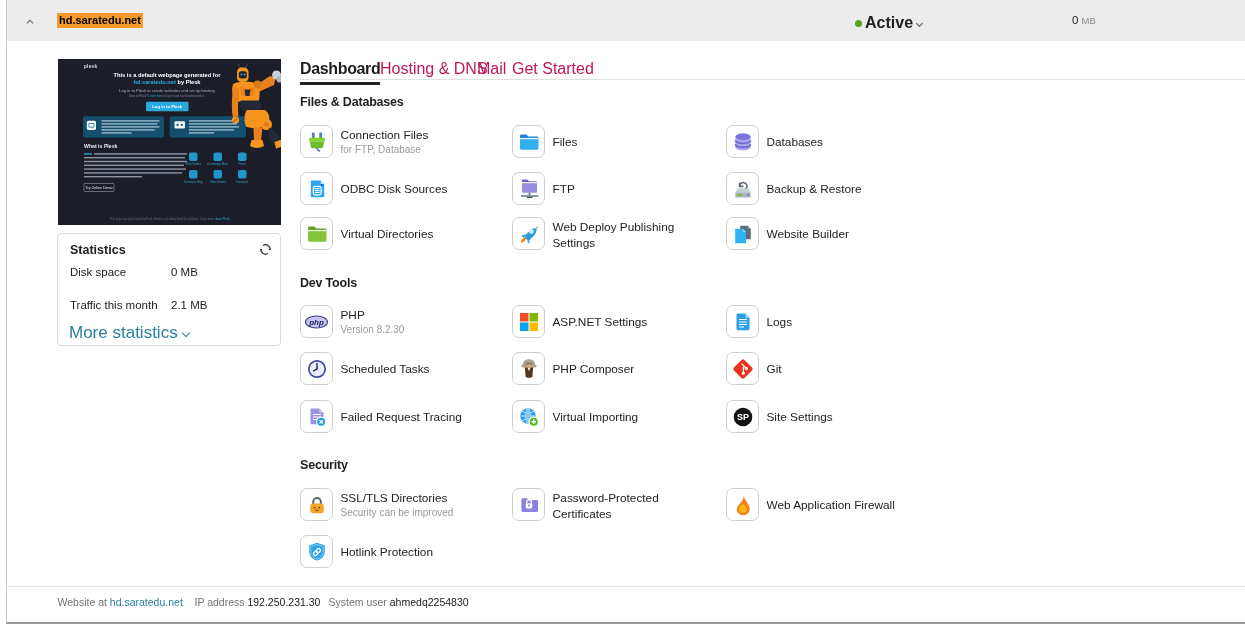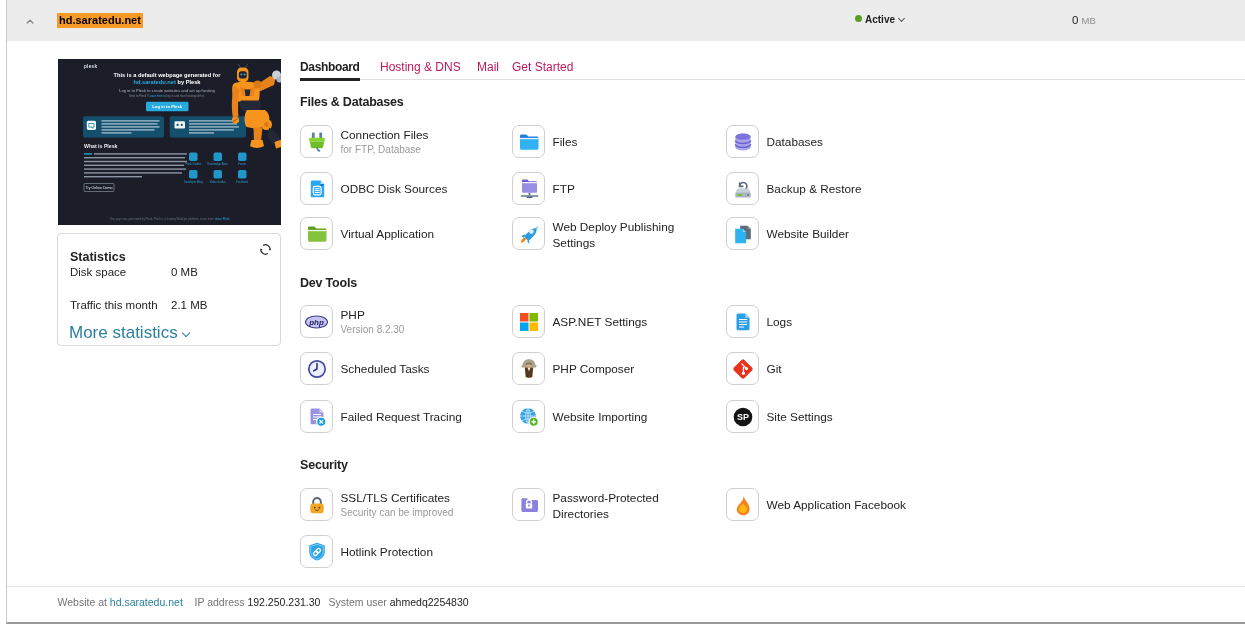--- a/index.html
+++ b/index.html
@@ -2,36 +2,36 @@
 <html><head>
 <meta charset="utf-8">
 <style>
 * { margin:0; padding:0; box-sizing:border-box; }
 html,body { width:1245px; height:624px; background:#fff; font-family:"Liberation Sans", sans-serif; overflow:hidden; }
 body { position:relative; color:#222; }
 .card { position:absolute; left:6px; top:0; right:0; bottom:0; border-left:1px solid #c8c8c8; border-bottom:2px solid #9a9a9a; background:#fff; }
 .hdr { position:absolute; left:7px; top:0; right:0; height:41px; background:#ececec; }
 .caret { position:absolute; left:24px; top:15px; width:12px; height:12px; color:#737373; }
 .domain { position:absolute; left:57px; top:13px; background:#f79a28; color:#000; font-size:11px; font-weight:bold; padding:1px 2px; line-height:13px; }
-.active-wrap { position:absolute; left:855px; top:14px; font-size:10px; font-weight:bold; color:#222; }
+.active-wrap { position:absolute; left:855px; top:14px; font-size:16px; font-weight:bold; color:#222; }
 .dot { display:inline-block; width:7px; height:7px; border-radius:50%; background:#5a9e27; margin-right:3px; vertical-align:1px; }
 .chev { display:inline-block; width:5px; height:5px; border-right:1.3px solid #555; border-bottom:1.3px solid #555; transform:rotate(45deg); vertical-align:2.5px; margin-left:4px; }
 .mb { position:absolute; left:1072px; top:13.5px; font-size:11.5px; color:#222; }
 .mb span { font-size:9.5px; color:#8a8a8a; }
 
 .preview { position:absolute; left:58px; top:59px; width:223px; height:166px; }
 .stats { position:absolute; left:57px; top:233px; width:224px; height:113px; border:1px solid #d8d8d8; border-radius:4px; background:#fff; }
-.stats h3 { position:absolute; left:12px; top:16px; font-size:12.5px; font-weight:bold; color:#222; }
+.stats h3 { position:absolute; left:12px; top:9px; font-size:12.5px; font-weight:bold; color:#222; }
 .stats .refresh { position:absolute; right:8px; top:9px; width:13px; height:13px; }
 .srow { position:absolute; left:12px; font-size:11.5px; color:#222; white-space:nowrap; width:205px; }
 .srow .v { position:absolute; left:101px; }
 .more { position:absolute; left:69px; top:323px; font-size:17px; color:#2a7f9e; }
 .more .chev2 { display:inline-block; width:6px; height:6px; border-right:1.5px solid #2a7f9e; border-bottom:1.5px solid #2a7f9e; transform:rotate(45deg); vertical-align:2px; margin-left:5px; }
 
-.tabs { position:absolute; left:300px; top:60px; right:0; height:20px; border-bottom:1px solid #e0e0e0; font-size:12px; }
+.tabs { position:absolute; left:300px; top:60px; right:0; height:20px; border-bottom:1px solid #e0e0e0; font-size:16px; }
 .tab { position:absolute; top:0; color:#be185d; }
 .tab.on { color:#1e1e1e; font-weight:bold; letter-spacing:-0.35px; }
 .tab.on:after { content:""; position:absolute; left:0; right:0; bottom:-7px; height:3px; background:#222; }
 
 .sec { position:absolute; left:300px; font-size:12.5px; font-weight:bold; color:#222; letter-spacing:-0.2px; }
 
 .item { position:absolute; }
 .tile { position:absolute; left:0; top:0; width:33px; height:33px; border:1px solid #cfcfcf; border-radius:7px; background:#fff; display:flex; align-items:center; justify-content:center; }
 .lbl { position:absolute; left:40.5px; font-size:11.8px; color:#222; line-height:16px; white-space:nowrap; }
 .lbl.wrap { white-space:normal; width:140px; }
@@ -245,21 +245,21 @@
   </div>
 
 <div class="item" style="left:300px;top:217px">
     <div class="tile">
 <svg width="22" height="22" viewBox="0 0 22 22">
         <path d="M2 4.9c0-.8.6-1.5 1.5-1.5h4.8l2.1 2.1h8.6c.8 0 1.5.7 1.5 1.5v1.2H2z" fill="#5e9e22"></path>
         <rect x="2" y="6.9" width="18.5" height="1.3" fill="#f2fbe8"></rect>
         <path d="M2 8.2h18.5v9.1c0 .8-.7 1.5-1.5 1.5H3.5c-.9 0-1.5-.7-1.5-1.5z" fill="#84c43c"></path>
       </svg>
 </div>
-    <div class="lbl" style="top:9px">Virtual Application</div>
+    <div class="lbl" style="top:9px">Virtual Directories</div>
   </div>
 
 <div class="item" style="left:512px;top:217px">
     <div class="tile">
 <svg width="22" height="22" viewBox="0 0 22 22">
         <path d="M18.6 3.2c.6 3.7-.4 7.2-3 9.8l-4.7 4.7-1.9-.9-1.8-1.8-.9-1.9 4.7-4.7c2.6-2.6 6.1-3.6 9.6-3.2z" fill="#2e9ae0"></path>
         <path d="M7.6 11.5l-4.3 1.2 2.4 2.2zM10.5 14.4l-1.2 4.3 2.2 2.4z" fill="#2e9ae0"></path>
         <circle cx="13.4" cy="8.6" r="2.4" fill="#dcedf9"></circle>
         <path d="M7 14.6c-2.2.5-3.8 2.6-4.2 5.2 2.6-.4 4.7-2 5.2-4.2z" fill="#f57c00"></path>
       </svg>
@@ -364,21 +364,21 @@
 
 <div class="item" style="left:512px;top:400px">
     <div class="tile">
 <svg width="22" height="22" viewBox="0 0 22 22">
         <circle cx="10" cy="10" r="7.8" fill="#2f9fe8"></circle>
         <path d="M10 2.2v15.6M2.2 10h15.6M4 5.2c3.4 2.6 8.6 2.6 12 0M4 14.8c3.4-2.6 8.6-2.6 12 0M10 2.2c-3 2-3 13.6 0 15.6M10 2.2c3 2 3 13.6 0 15.6" stroke="#bfe3f8" stroke-width="1" fill="none"></path>
         <circle cx="15.7" cy="15.7" r="4.6" fill="#52b820" stroke="#fff" stroke-width="1.2"></circle>
         <path d="M15.7 13.4v4.6M13.4 15.7h4.6" stroke="#fff" stroke-width="1.4"></path>
       </svg>
 </div>
-    <div class="lbl" style="top:9px">Website Importing</div>
+    <div class="lbl" style="top:9px">Virtual Importing</div>
   </div>
 
 <div class="item" style="left:726px;top:400px">
     <div class="tile">
 <svg width="22" height="22" viewBox="0 0 22 22">
         <circle cx="11" cy="11" r="9.3" fill="#141414"></circle>
         <text x="11" y="14.2" font-family="Liberation Sans" font-size="9" font-weight="bold" fill="#fff" text-anchor="middle">SP</text>
       </svg>
 </div>
     <div class="lbl" style="top:9px">Site Settings</div>
@@ -387,44 +387,44 @@
 <div class="item" style="left:300px;top:488px">
     <div class="tile">
 <svg width="22" height="22" viewBox="0 0 22 22">
         <path d="M7.2 10V7.8a3.8 3.8 0 0 1 7.6 0V10" fill="none" stroke="#5a6670" stroke-width="2"></path>
         <rect x="4.3" y="9.5" width="13.4" height="9.7" rx="3" fill="#f5a623"></rect>
         <circle cx="8.6" cy="13.6" r=".9" fill="#5c3a10"></circle>
         <circle cx="13.4" cy="13.6" r=".9" fill="#5c3a10"></circle>
         <path d="M9.6 16c.9.8 1.9.8 2.8 0" stroke="#5c3a10" stroke-width="1" fill="none" stroke-linecap="round"></path>
       </svg>
 </div>
-    <div class="lbl" style="top:2px">SSL/TLS Certificates</div>
+    <div class="lbl" style="top:2px">SSL/TLS Directories</div>
     <div class="sub" style="top:19px">Security can be improved</div>
   </div>
 
 <div class="item" style="left:512px;top:488px">
     <div class="tile">
 <svg width="22" height="22" viewBox="0 0 22 22">
         <path d="M3.4 5.7c0-.8.6-1.5 1.4-1.5h4.1l1.9 1.9h7.8c.8 0 1.4.6 1.4 1.4v9.1c0 .8-.6 1.4-1.4 1.4H4.8c-.8 0-1.4-.6-1.4-1.4z" fill="#8a82dc"></path>
         <path d="M8.6 9.3V8.2a2.4 2.4 0 0 1 4.8 0v1.1" fill="none" stroke="#fff" stroke-width="1.3"></path>
         <rect x="7.8" y="9.3" width="6.4" height="5.2" rx="1" fill="#fff"></rect>
         <circle cx="11" cy="11.6" r="1" fill="#8a82dc"></circle>
       </svg>
 </div>
-    <div class="lbl wrap" style="top:2px">Password-Protected Directories</div>
+    <div class="lbl wrap" style="top:2px">Password-Protected Certificates</div>
   </div>
 
 <div class="item" style="left:726px;top:488px">
     <div class="tile">
 <svg width="22" height="22" viewBox="0 0 22 22">
         <path d="M11.4 1.8c.5 3.4-1.4 5.3-3.2 7.4-1.8 2.1-3.4 3.8-3.4 6 0 3.6 3 6 6.4 6s6.4-2.4 6.4-6c0-5.4-4.3-7.8-6.2-13.4z" fill="#f6821f"></path>
         <path d="M11.3 10c2.3 2.2 3.6 3.5 3.6 5.5 0 2-1.8 3.5-4 3.5s-4-1.5-4-3.5c0-1.8 1.2-3 2.3-4 .9-.9 1.7-1.1 2.1-1.5z" fill="#fdb813"></path>
       </svg>
 </div>
-    <div class="lbl" style="top:9px">Web Application Facebook</div>
+    <div class="lbl" style="top:9px">Web Application Firewall</div>
   </div>
 
 <div class="item" style="left:300px;top:535px">
     <div class="tile">
 <svg width="22" height="22" viewBox="0 0 22 22">
         <path d="M11 1.8l7.8 2.6v6.2c0 4.6-3.1 7.8-7.8 9-4.7-1.2-7.8-4.4-7.8-9V4.4z" fill="#2ba3e8"></path>
         <path d="M11 3.4l6.3 2.1v5.1c0 3.8-2.5 6.4-6.3 7.5-3.8-1.1-6.3-3.7-6.3-7.5V5.5z" fill="none" stroke="#7fcdf4" stroke-width="1"></path>
         <g transform="rotate(-45 11 11)" stroke="#fff" stroke-width="1.3" fill="none">
           <rect x="6.8" y="9.2" width="4.6" height="3.6" rx="1.8"></rect>
           <rect x="10.6" y="9.2" width="4.6" height="3.6" rx="1.8"></rect>

